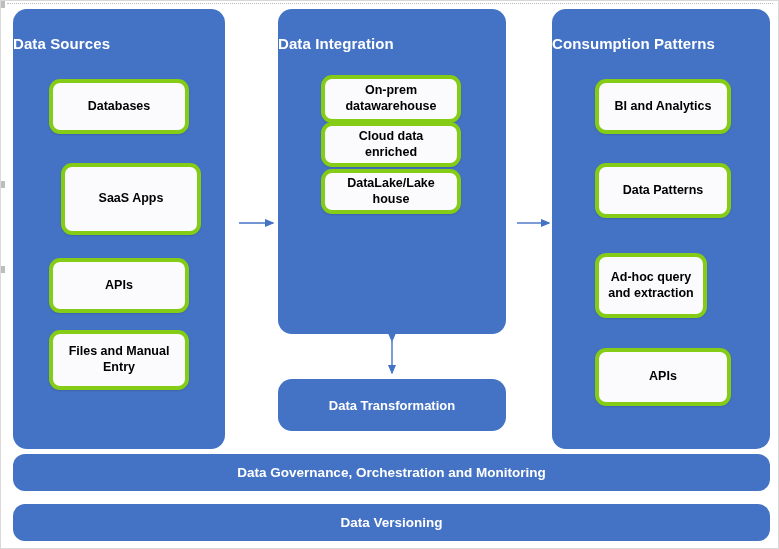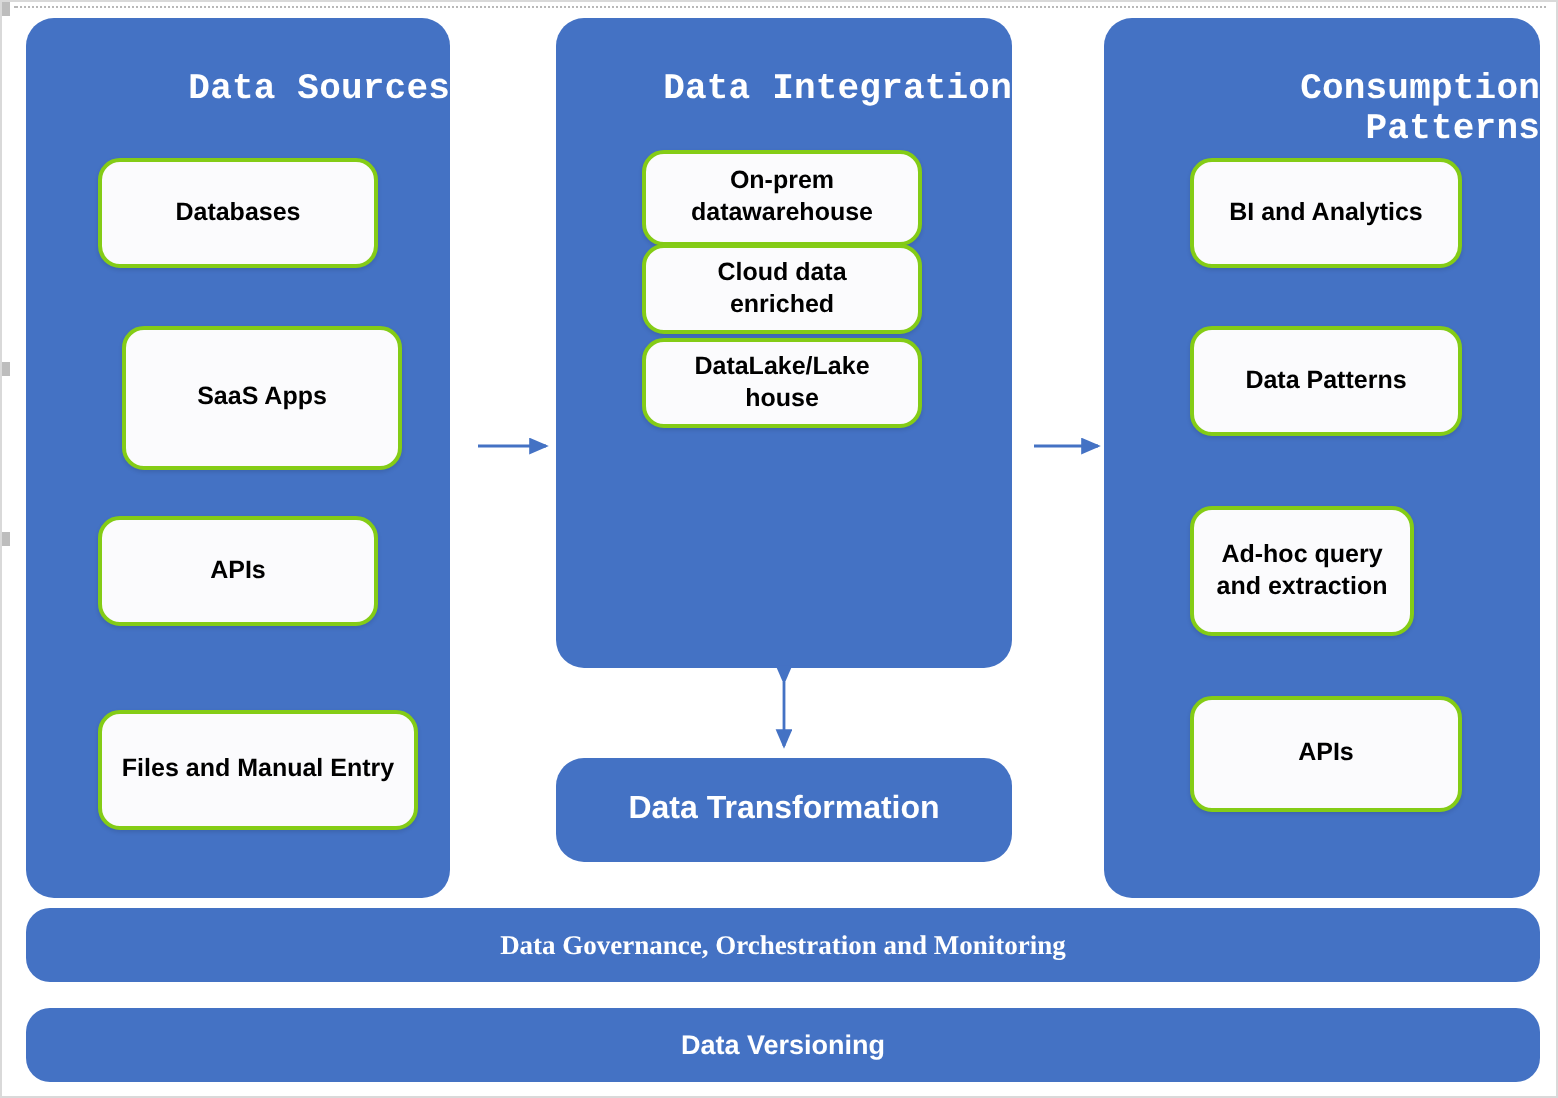--- a/index.html
+++ b/index.html
@@ -41,31 +41,30 @@
     position: absolute;
     background: #4472c4;
     border-radius: 14px;
     box-sizing: border-box;
   }
   .group-title {
     position: absolute;
     left: 0;
     right: 0;
     top: 26px;
-    text-align: right;
+    text-align: left;
     color: #ffffff;
-    font-size: 18px;
+    font-size: 15px;
     font-weight: bold;
     letter-spacing: .1px;
-    font-family: Liberation Mono, monospace;
   }
   .card {
     position: absolute;
     background: #fbfbfd;
-    border: 2px solid #84cc16;
+    border: 4px solid #84cc16;
     border-radius: 11px;
     box-sizing: border-box;
     display: flex;
     align-items: center;
     justify-content: center;
     text-align: center;
     color: #000000;
     font-size: 12.5px;
     font-weight: bold;
     line-height: 1.25;
@@ -87,21 +86,21 @@
   }
   .transform-box {
     position: absolute;
     background: #4472c4;
     border-radius: 14px;
     box-sizing: border-box;
     display: flex;
     align-items: center;
     justify-content: center;
     color: #ffffff;
-    font-size: 16px;
+    font-size: 13px;
     font-weight: bold;
     text-align: center;
   }
   svg.arrow-layer {
     position: absolute;
     left: 0;
     top: 0;
     width: 779px;
     height: 549px;
     pointer-events: none;
@@ -116,40 +115,40 @@
   <div class="edge-tick" style="left:0px; top:0px;"></div>
   <div class="edge-tick" style="left:0px; top:180px;"></div>
   <div class="edge-tick" style="left:0px; top:265px;"></div>
 
   <div class="group-box" style="left:12px; top:8px; width:212px; height:440px;">
     <div class="group-title">Data Sources</div>
   </div>
   <div class="card" style="left:48px; top:78px; width:140px; height:55px;">Databases</div>
   <div class="card" style="left:60px; top:162px; width:140px; height:72px;">SaaS Apps</div>
   <div class="card" style="left:48px; top:257px; width:140px; height:55px;">APIs</div>
-  <div class="card" style="left:48px; top:354px; width:160px; height:60px;">Files and Manual Entry</div>
+  <div class="card" style="left:48px; top:329px; width:140px; height:60px;">Files and Manual Entry</div>
 
   <div class="group-box" style="left:277px; top:8px; width:228px; height:325px;">
     <div class="group-title">Data Integration</div>
   </div>
   <div class="card" style="left:320px; top:74px; width:140px; height:48px;">On-prem datawarehouse</div>
   <div class="card" style="left:320px; top:121px; width:140px; height:45px;">Cloud data enriched</div>
   <div class="card" style="left:320px; top:168px; width:140px; height:45px;">DataLake/Lake house</div>
 
   <div class="group-box" style="left:551px; top:8px; width:218px; height:440px;">
     <div class="group-title">Consumption Patterns</div>
   </div>
   <div class="card" style="left:594px; top:78px; width:136px; height:55px;">BI and Analytics</div>
   <div class="card" style="left:594px; top:162px; width:136px; height:55px;">Data Patterns</div>
   <div class="card" style="left:594px; top:252px; width:112px; height:65px;">Ad-hoc query and extraction</div>
   <div class="card" style="left:594px; top:347px; width:136px; height:58px;">APIs</div>
 
   <div class="transform-box" style="left:277px; top:378px; width:228px; height:52px;">Data Transformation</div>
 
-  <div class="bar" style="left:12px; top:453px; width:757px; height:37px;font-family:Liberation Serif, serif;">Data Governance, Orchestration and Monitoring</div>
+  <div class="bar" style="left:12px; top:453px; width:757px; height:37px;">Data Governance, Orchestration and Monitoring</div>
   <div class="bar" style="left:12px; top:503px; width:757px; height:37px;">Data Versioning</div>
 
   <svg class="arrow-layer">
     <defs>
       <marker id="ah" markerWidth="7" markerHeight="7" refX="6" refY="3" orient="auto">
         <path d="M0,0 L7,3 L0,6 z" fill="#4472c4"></path>
       </marker>
       <marker id="ah2" markerWidth="7" markerHeight="7" refX="6" refY="3" orient="auto">
         <path d="M0,0 L7,3 L0,6 z" fill="#4472c4"></path>
       </marker>

